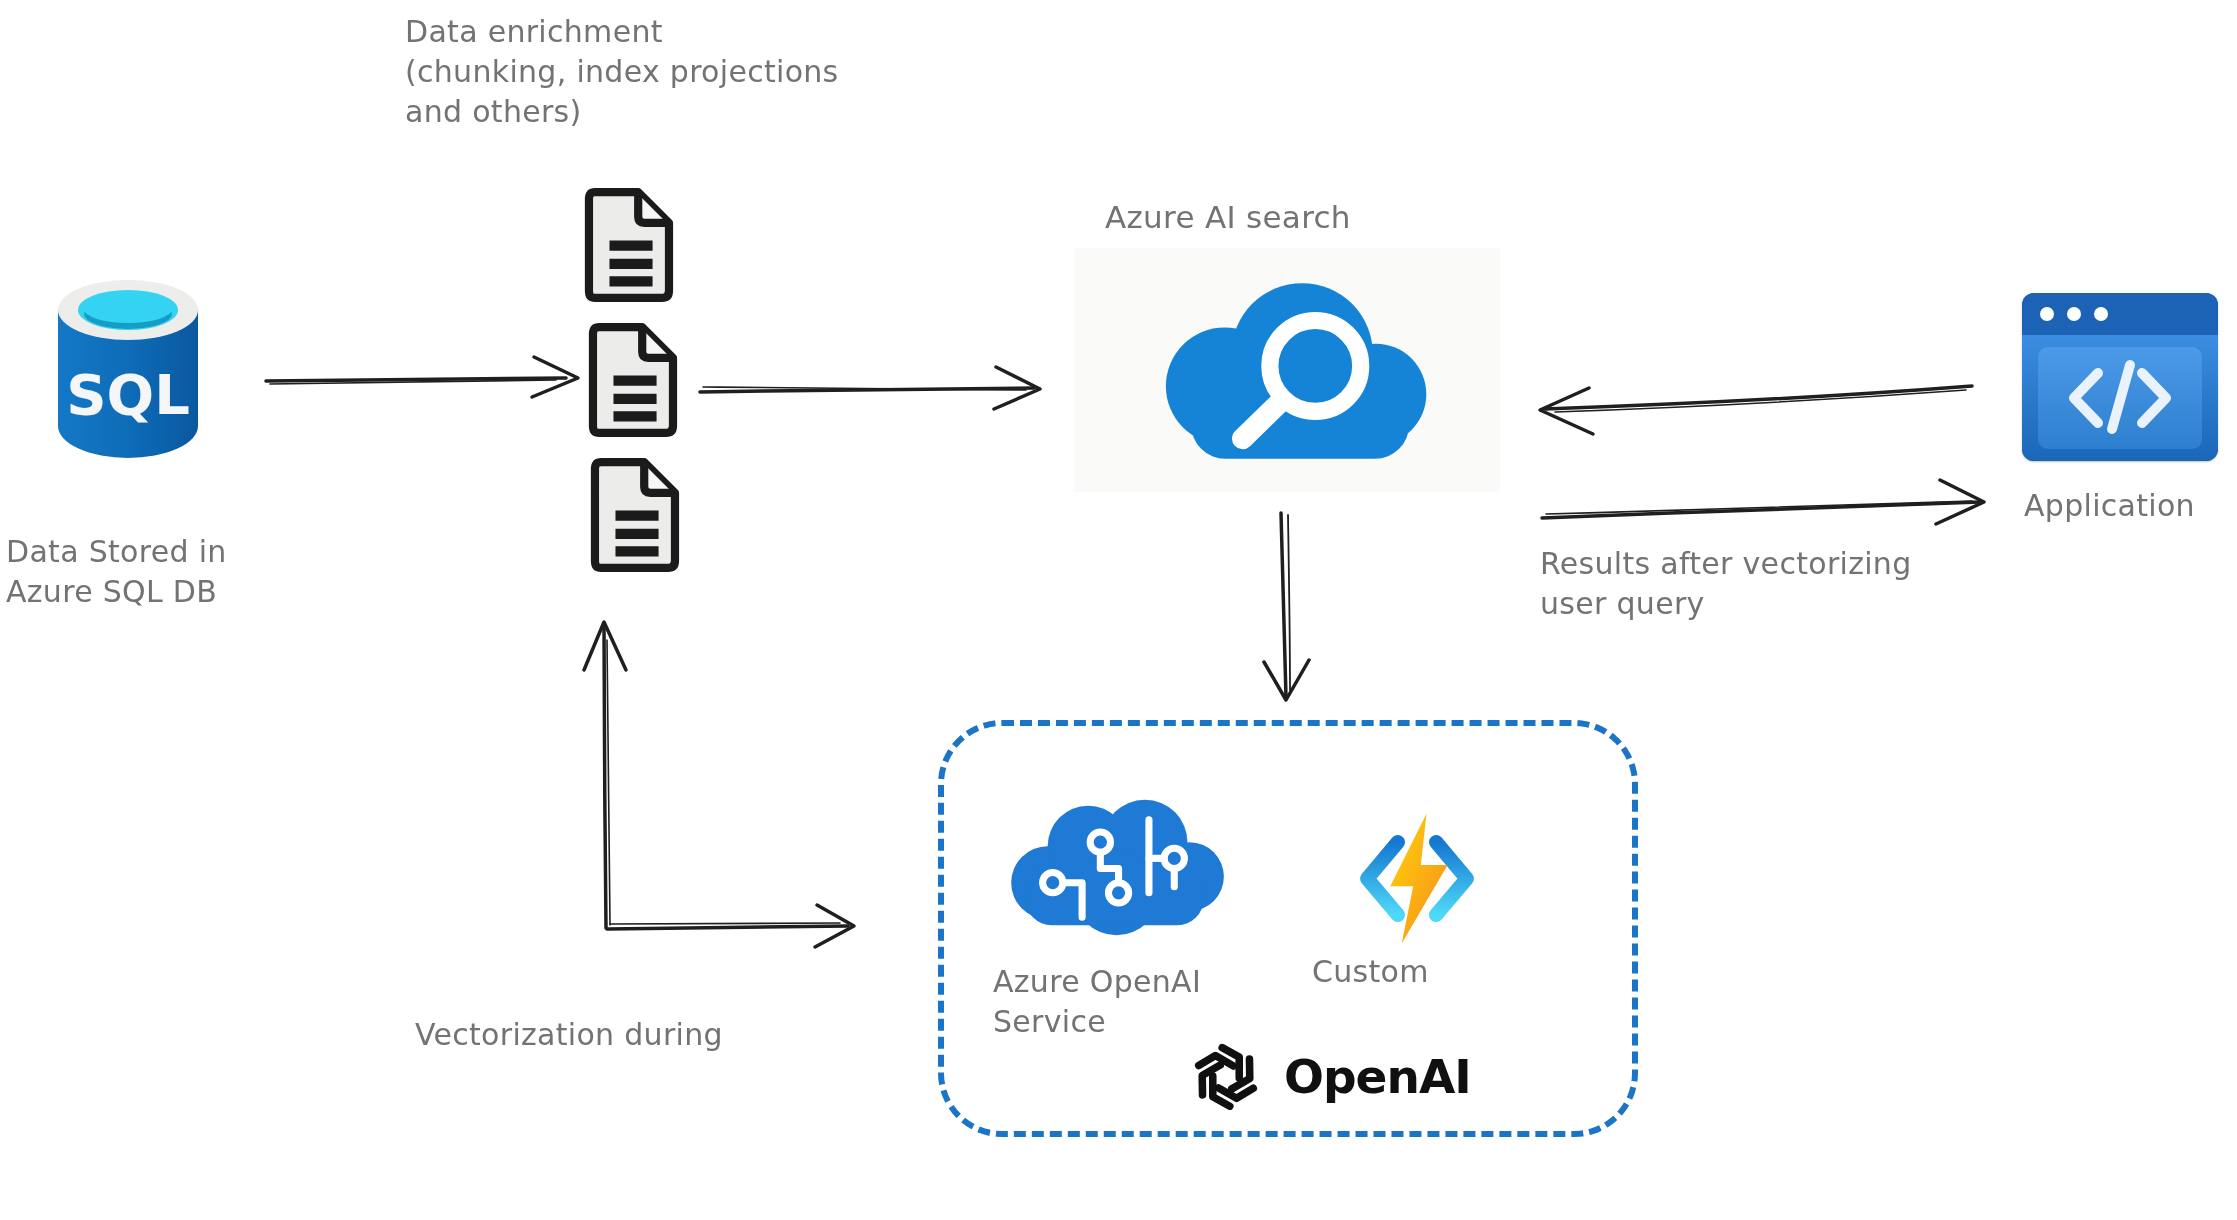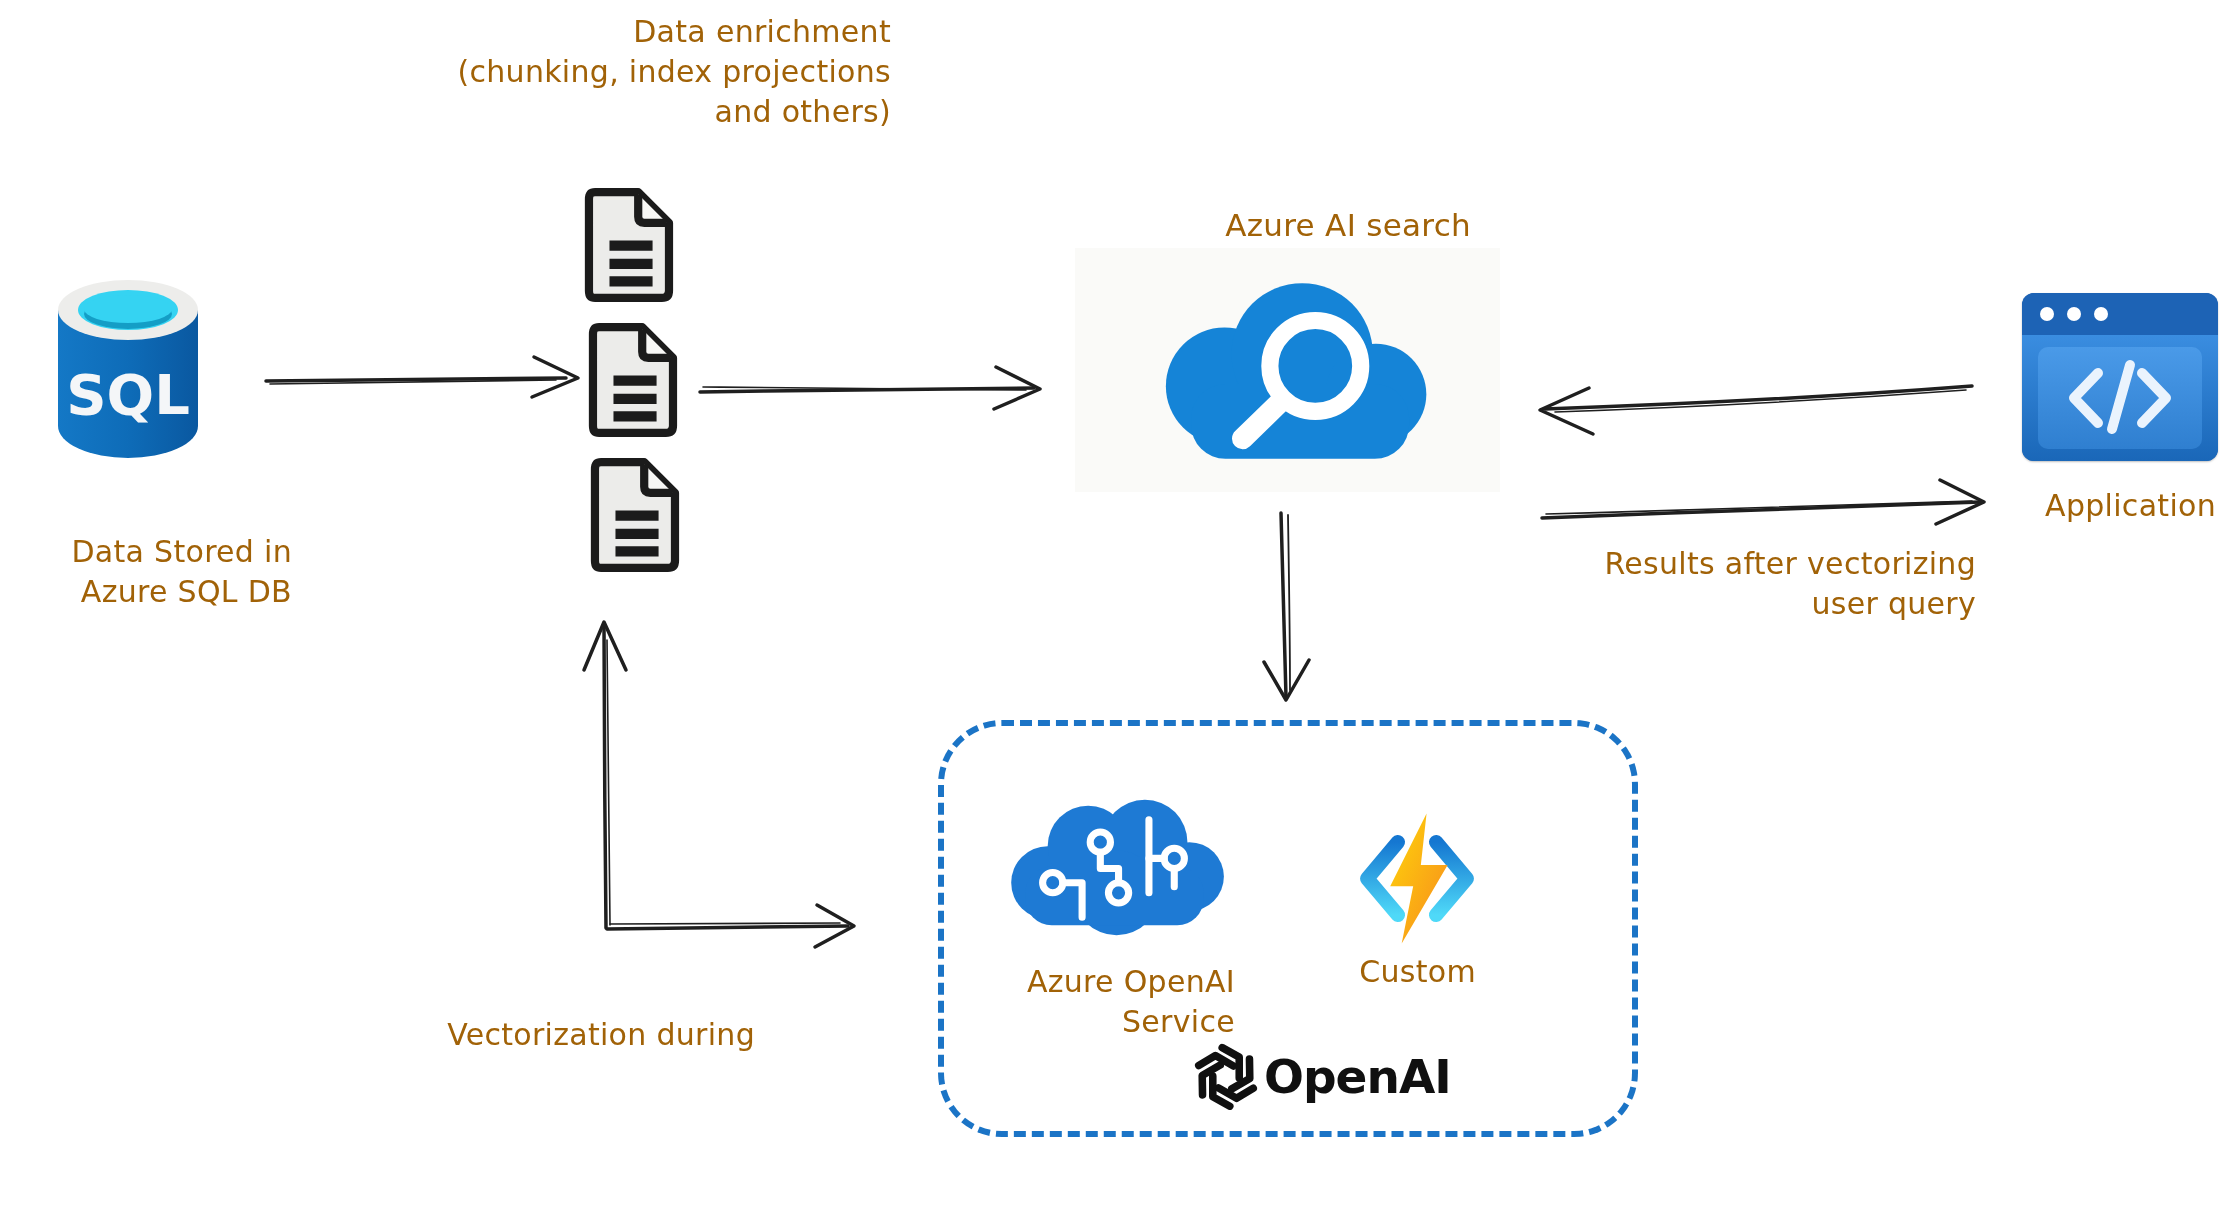--- a/index.html
+++ b/index.html
@@ -1,34 +1,34 @@
 <!DOCTYPE html>
 <html><head>
 <meta charset="utf-8">
 <style>
   html,body{margin:0;padding:0;background:#ffffff;}
   .canvas{position:relative;width:2237px;height:1220px;background:#ffffff;overflow:hidden;
           font-family:"DejaVu Sans",sans-serif;color:#1f1f1f;}
   .abs{position:absolute;}
-  .hand{font-family:"DejaVu Sans",sans-serif;color:#a16207;text-align:right;
+  .hand{font-family:"DejaVu Sans",sans-serif;color:#737373;text-align:left;
         font-size:30px;line-height:1.34;letter-spacing:.3px;}
   .hand .ln{display:block;}
   .backdrop{background:#fafaf8;}
   .dashed-box{border:6px dashed #1b74c6;border-radius:64px;}
   .app-icon{border-radius:12px;overflow:hidden;background:#1d63b5;
             box-shadow:0 1px 2px rgba(0,0,0,.25);}
   .app-header{height:42px;background:#1d63b5;display:flex;align-items:center;
               padding-left:18px;gap:13px;}
   .app-dot{width:14px;height:14px;border-radius:50%;background:#ffffff;}
   .app-body{height:126px;background:linear-gradient(180deg,#3a8de0,#1a67b8);
             display:flex;align-items:center;justify-content:center;}
   .app-panel{width:164px;height:102px;border-radius:10px;
              background:linear-gradient(180deg,#4a9ae8,#2f7fd0);
              display:flex;align-items:center;justify-content:center;}
-  .openai-row{display:flex;align-items:center;gap:4px;text-align:center;}
+  .openai-row{display:flex;align-items:center;gap:24px;text-align:center;}
   .openai-word{font-family:"DejaVu Sans",sans-serif;font-weight:bold;
                font-size:47px;color:#101010;letter-spacing:-1px;}
   svg{display:block;}
   .arrow-layer{pointer-events:none;}
 </style>
 </head>
 <body>
 
 <div class="canvas">
 
@@ -109,21 +109,21 @@
     <path d="M16 6 H58 L88 36 V102 Q88 109 81 109 H16 Q10 109 10 102 V13 Q10 6 16 6 Z" fill="#ececea" stroke="#1b1b1b" stroke-width="8" stroke-linejoin="round"></path>
     <path d="M58 8 V30 Q58 36 64 36 H86" fill="#f7f7f5" stroke="#1b1b1b" stroke-width="8" stroke-linejoin="round"></path>
     <path d="M30 58 H72 M30 76 H72 M30 93 H72" stroke="#1b1b1b" stroke-width="10"></path>
   </svg>
   <svg class="abs" style="left:584px;top:456px;" width="104" height="118" viewBox="0 0 100 115">
     <path d="M16 6 H58 L88 36 V102 Q88 109 81 109 H16 Q10 109 10 102 V13 Q10 6 16 6 Z" fill="#ececea" stroke="#1b1b1b" stroke-width="8" stroke-linejoin="round"></path>
     <path d="M58 8 V30 Q58 36 64 36 H86" fill="#f7f7f5" stroke="#1b1b1b" stroke-width="8" stroke-linejoin="round"></path>
     <path d="M30 58 H72 M30 76 H72 M30 93 H72" stroke="#1b1b1b" stroke-width="10"></path>
   </svg>
 
-  <div class="abs hand" style="left:1105px;top:205px;width:366px;font-size:31px;"><span>Azure AI search</span></div>
+  <div class="abs hand" style="left:1105px;top:197px;width:366px;font-size:31px;"><span>Azure AI search</span></div>
 
   <div class="abs backdrop" style="left:1075px;top:248px;width:425px;height:244px;"></div>
 
   <svg class="abs" style="left:1128px;top:265px;" width="314" height="212" viewBox="0 0 310 210">
     <g fill="#1584d7">
       <circle cx="95" cy="120" r="58"></circle>
       <circle cx="172" cy="88" r="70"></circle>
       <circle cx="245" cy="128" r="50"></circle>
       <rect x="62" y="118" width="216" height="74" rx="34"></rect>
     </g>

